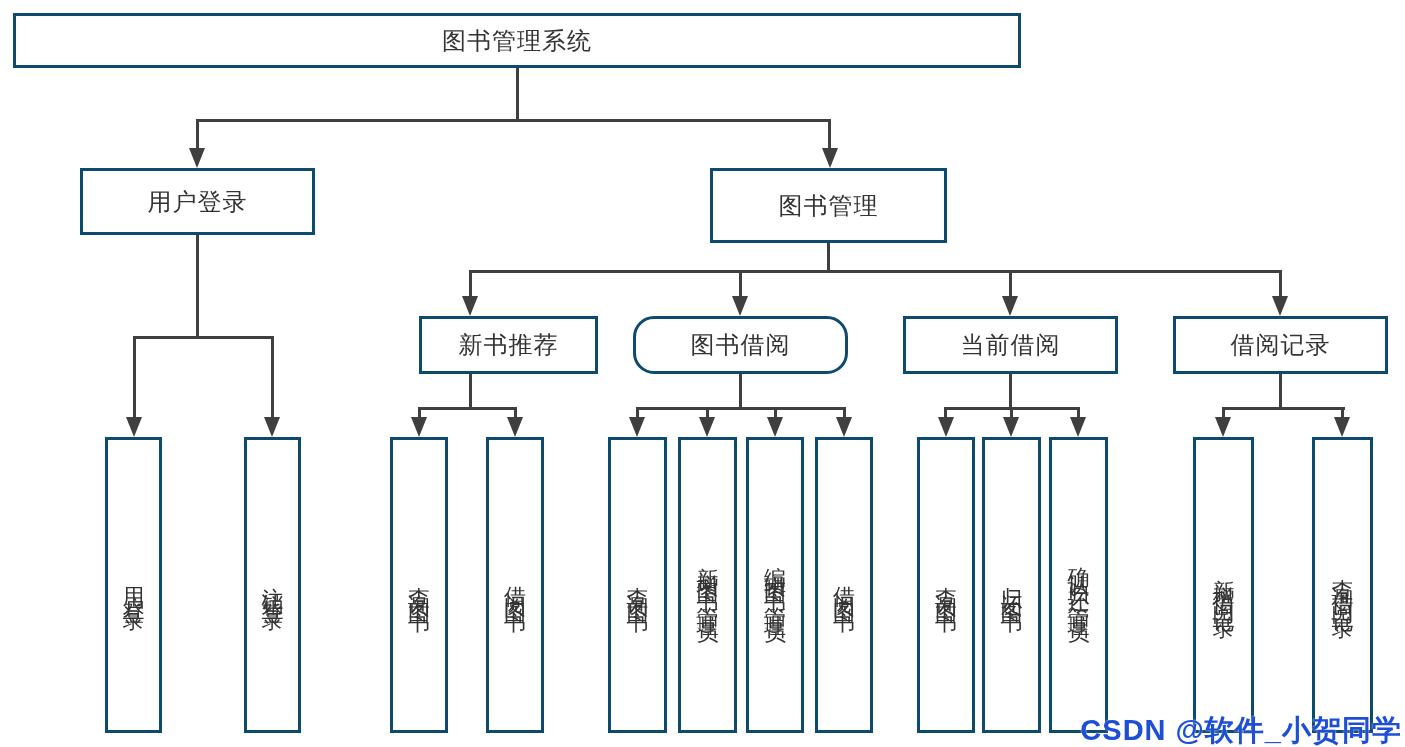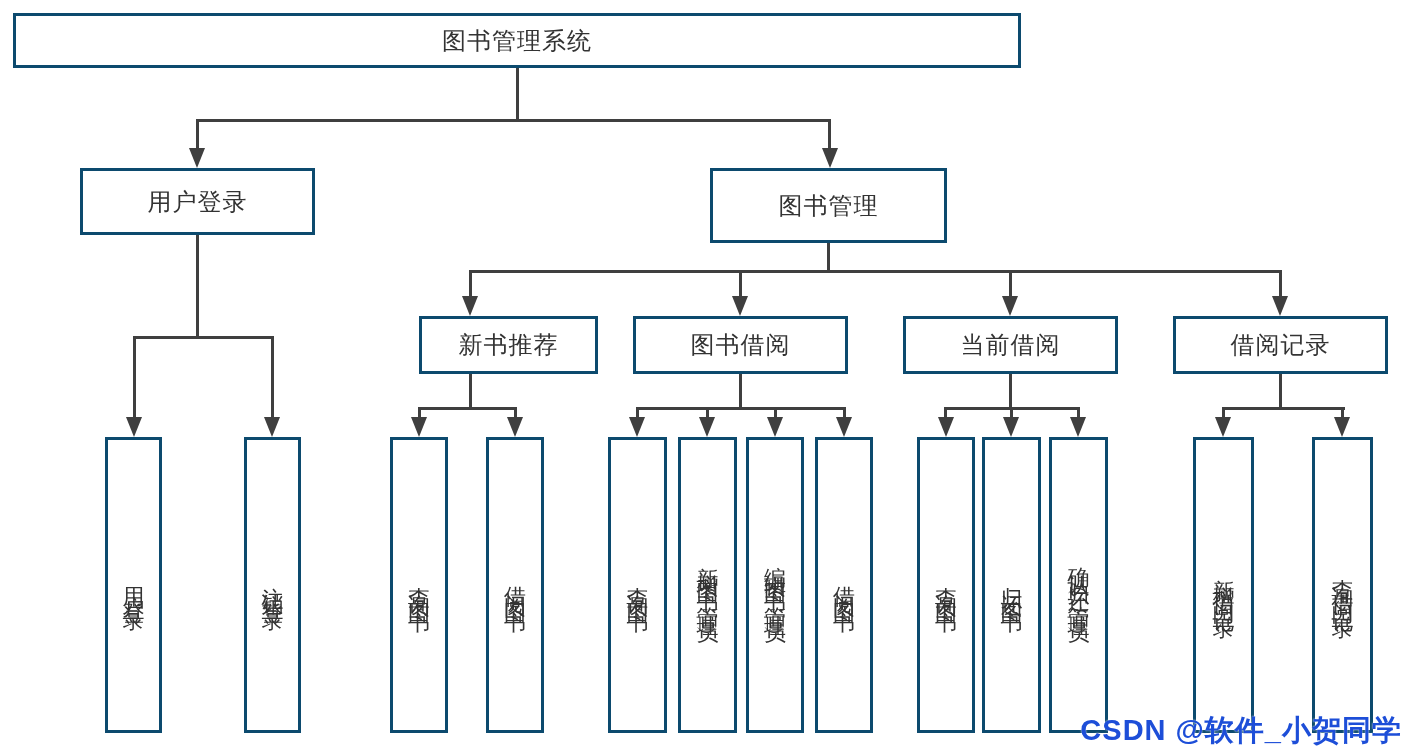--- a/index.html
+++ b/index.html
@@ -71,21 +71,21 @@
   </div>
 
   <div class="node" style="left:710px; top:168px; width:237px; height:75px;">
     <span>图书管理</span>
   </div>
 
   <div class="node" style="left:371px; top:316px; width:179px; height:58px;margin-left:48px;">
     <span>新书推荐</span>
   </div>
 
-  <div class="node" style="left:633px; top:316px; width:215px; height:58px;">
+  <div class="node" style="left:633px; top:316px; width:215px; height:58px;border-radius:21px;">
     <span>图书借阅</span>
   </div>
 
   <div class="node" style="left:903px; top:316px; width:215px; height:58px;align-items:center;">
     <span>当前借阅</span>
   </div>
 
   <div class="node" style="left:1173px; top:316px; width:215px; height:58px;">
     <span>借阅记录</span>
   </div>

